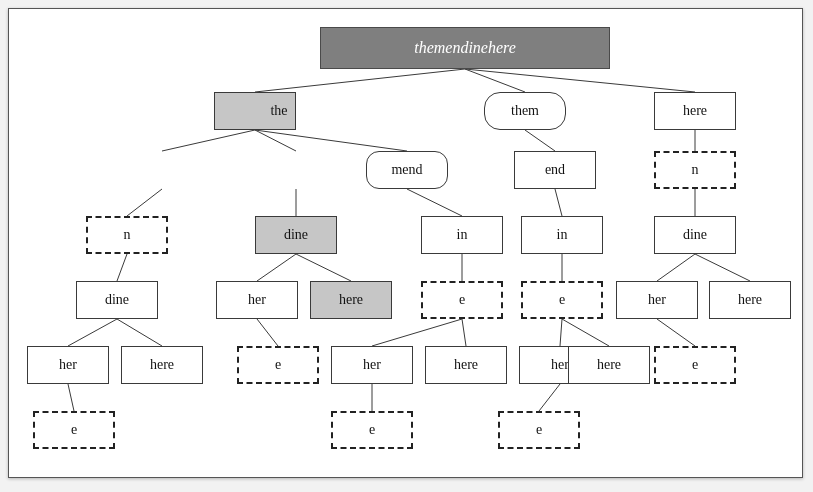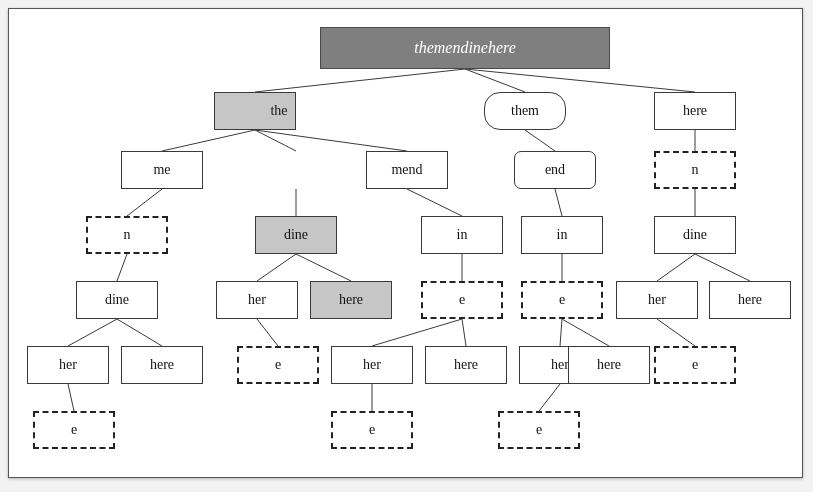--- a/index.html
+++ b/index.html
@@ -114,27 +114,24 @@
         </div>
         <div class="node shaded" style="left: 205px; top: 83px; width: 82px; height: 38px; padding-left: 48px;">
           <span>the</span>
         </div>
         <div class="node" style="left: 475px; top: 83px; width: 82px; height: 38px; border-radius: 16px;">
           <span>them</span>
         </div>
         <div class="node" style="left: 645px; top: 83px; width: 82px; height: 38px;">
           <span>here</span>
         </div>
-        <div class="node" style="left: 112px; top: 142px; width: 82px; height: 38px;">
-          <span>me</span>
-        </div>
-        <div class="node" style="left: 357px; top: 142px; width: 82px; height: 38px;">
+        <div class="node" style="left: 357px; top: 142px; width: 82px; height: 38px; border-radius: 13px;">
           <span>mend</span>
         </div>
-        <div class="node" style="left: 505px; top: 142px; width: 82px; height: 38px; border-radius: 7px;">
+        <div class="node" style="left: 505px; top: 142px; width: 82px; height: 38px;">
           <span>end</span>
         </div>
         <div class="node dashed" style="left: 645px; top: 142px; width: 82px; height: 38px;">
           <span>n</span>
         </div>
         <div class="node dashed" style="left: 77px; top: 207px; width: 82px; height: 38px;">
           <span>n</span>
         </div>
         <div class="node shaded" style="left: 246px; top: 207px; width: 82px; height: 38px;">
           <span>dine</span>

